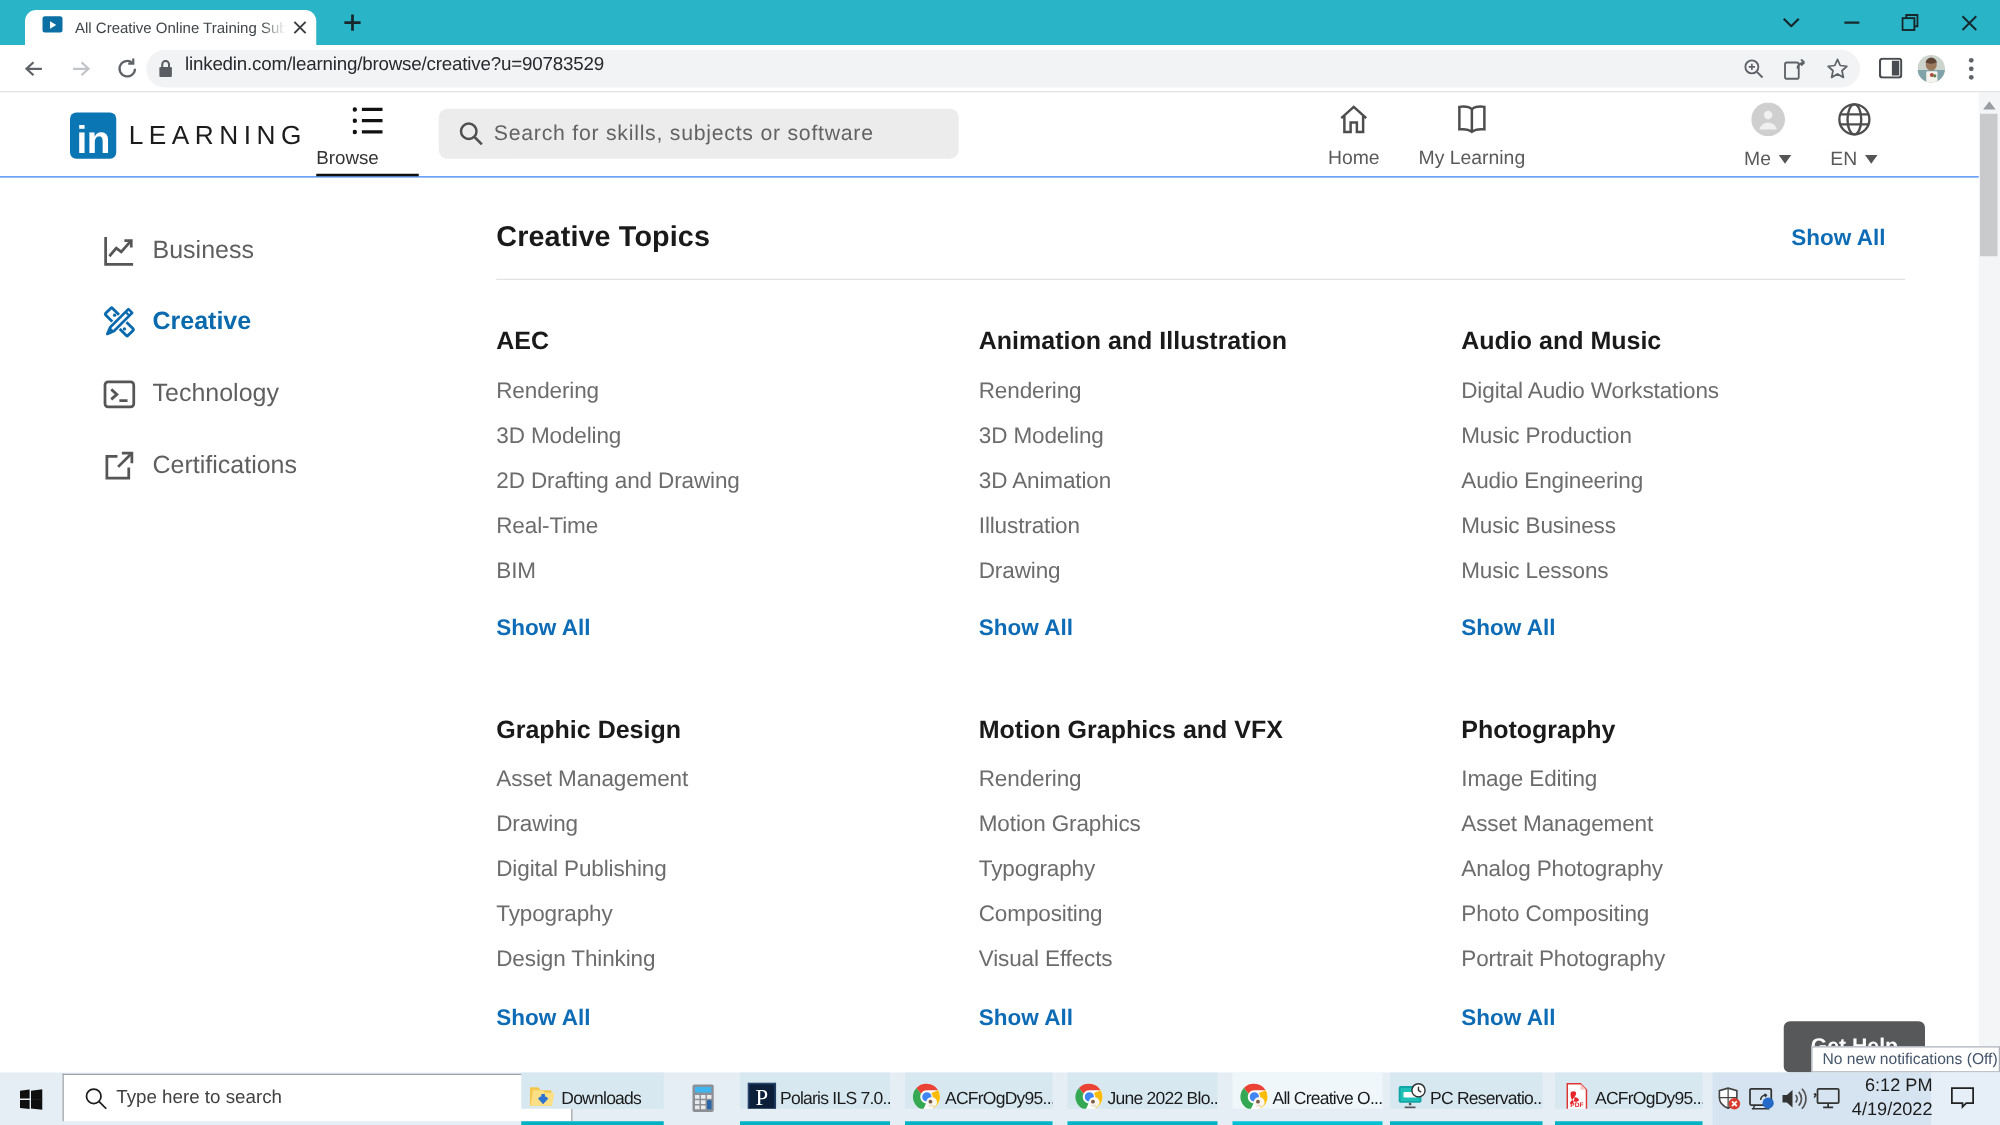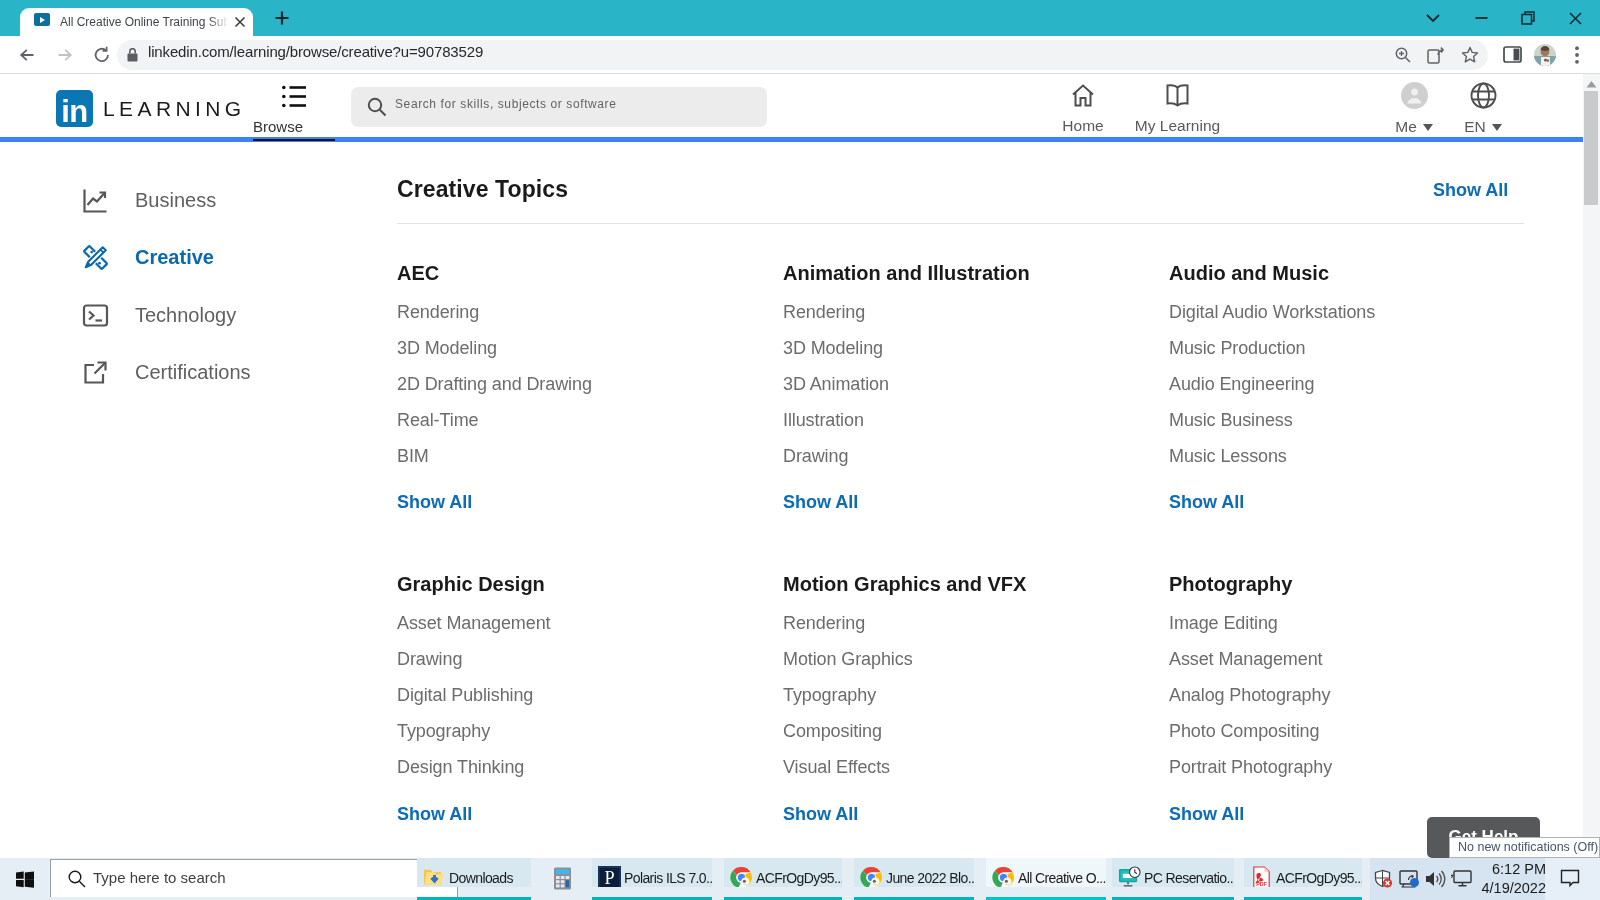--- a/index.html
+++ b/index.html
@@ -15,34 +15,34 @@
 #tab .fade { position:absolute; right:16px; top:0; width:28px; height:28px; background:linear-gradient(90deg,rgba(255,255,255,0),#fff 70%); }
 #tab .x { position:absolute; right:7px; top:8px; width:12px; height:12px; }
 #tab .x svg { display:block; }
 #newtab { position:absolute; left:268px; top:6px; width:28px; height:24px; }
 .wctl { position:absolute; top:0; width:46px; height:36px; display:flex; align-items:center; justify-content:center; }
 
 #addrbar { position:absolute; left:0; top:36px; width:1600px; height:38px; background:#fff; border-bottom:1px solid #dadce0; }
 #pill { position:absolute; left:117px; top:4px; width:1371px; height:30px; border-radius:15px; background:#f1f3f4; }
 #urltext { position:absolute; left:148px; top:7px; font-size:15px; color:#27292c; letter-spacing:-0.15px; }
 
-#lheader { position:absolute; left:0; top:74px; width:1584px; height:68px; background:#fff; border-bottom:5px solid #3b82f6; }
+#lheader { position:absolute; left:0; top:74px; width:1584px; height:68px; background:#fff; border-bottom:1px solid #3b82f6; }
 #lilogo { position:absolute; left:56px; top:16px; width:37px; height:37px; background:#0b76b4; border-radius:5px; color:#fff; font-weight:bold; font-size:31px; text-align:center; line-height:44px; overflow:hidden; letter-spacing:-0.5px; }
 #learning { position:absolute; left:103px; top:24px; font-size:21px; font-weight:400; letter-spacing:4.4px; color:#1c1c1c; line-height:21px; }
 #browse { position:absolute; left:253px; top:0; width:82px; height:67px; border-bottom:2.5px solid #111; }
 #browse .txt { position:absolute; left:0; width:82px; top:44px; text-align:left; font-size:15px; color:#333; }
 #browse svg { position:absolute; left:29px; top:10px; }
 #searchbox { position:absolute; left:351px; top:13px; width:416px; height:40px; background:#ececec; border-radius:7px; }
-#searchbox .ph { position:absolute; left:44px; top:10px; font-size:12px; color:#636363; letter-spacing:0.6px; }
+#searchbox .ph { position:absolute; left:44px; top:10px; font-size:17px; color:#636363; letter-spacing:0.6px; }
 #searchbox svg { position:absolute; left:16px; top:10px; }
 .navitem { position:absolute; top:8px; text-align:center; color:#5a5a5a; }
 .navitem .lbl { font-size:15.5px; margin-top:5px; white-space:nowrap; }
 .caret { display:inline-block; width:0; height:0; border-left:5.5px solid transparent; border-right:5.5px solid transparent; border-top:7px solid #555; vertical-align:1px; margin-left:6px; }
 
-.sbitem { position:absolute; left:82px; height:28px; display:flex; align-items:center; gap:26px; font-size:20px; color:#5f5f5f; }
+.sbitem { position:absolute; left:82px; height:28px; display:flex; align-items:center; gap:13px; font-size:20px; color:#5f5f5f; }
 .sbitem.active { color:#0a6aad; font-weight:600; }
 h1.ct { position:absolute; left:397px; top:177px; font-size:23px; font-weight:700; color:#1a1a1a; line-height:24px; letter-spacing:0.1px; }
 #showall-top { position:absolute; left:1433px; top:180px; font-size:18px; font-weight:600; color:#0d6cb5; }
 #divider { position:absolute; left:397px; top:223px; width:1127px; height:1px; background:#e2e2e2; }
 .cathead { position:absolute; font-size:20px; font-weight:700; color:#1a1a1a; line-height:24px; }
 .citem { position:absolute; font-size:18px; color:#6c6c6c; letter-spacing:-0.1px; }
 .cshow { position:absolute; font-size:18px; font-weight:600; color:#0d6cb5; }
 
 #sbtrack { position:absolute; left:1583px; top:74px; width:17px; height:784px; background:#f4f5f6; }
 #sbthumb { position:absolute; left:1584px; top:91px; width:14px; height:114px; background:#c8cacc; }

